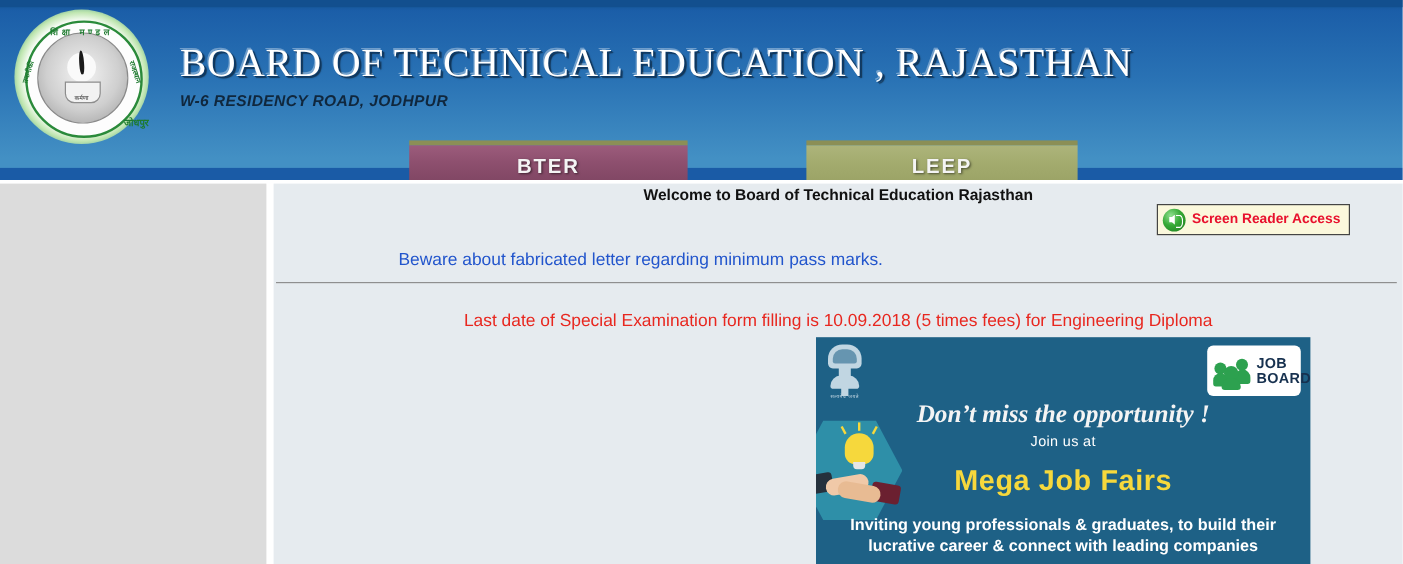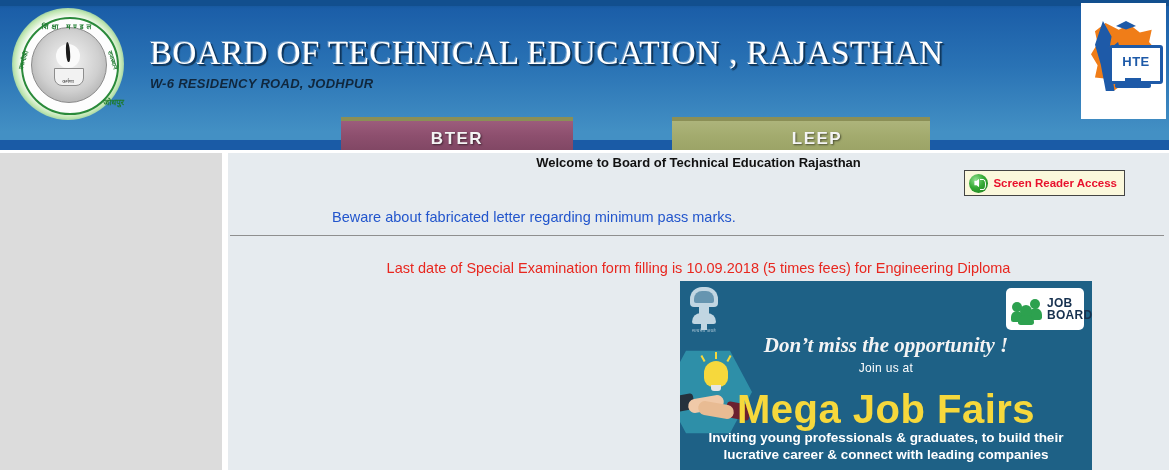--- a/index.html
+++ b/index.html
@@ -60,21 +60,21 @@
   .mstand{position:absolute;left:38px;top:59px;width:16px;height:5px;background:#1e5aa8;}
   .mbase{position:absolute;left:28px;top:64px;width:36px;height:5px;background:#1e5aa8;border-radius:2px;}
 
   
   .tab{position:absolute;top:117px;height:33px;text-align:center;
        font-size:17px;font-weight:bold;color:#f4f4f4;letter-spacing:1.5px;
        text-shadow:1px 1px 2px rgba(0,0,0,0.55);line-height:36px;}
   .tab-bter{left:341px;width:232px;background:linear-gradient(to bottom,#9c5c7c 0%,#8d4f6e 45%,#7e4562 100%);
        border-top:4px solid #8b8f56;}
   .tab-leep{left:672px;width:226px;background:linear-gradient(to bottom,#adb47b 0%,#a3ab6e 45%,#9aa265 100%);
-       border-top:4px solid #8b8f56;padding-left:32px;}
+       border-top:4px solid #8b8f56;}
 
   
   .body-area{position:absolute;left:0;top:153px;width:1169px;height:317px;background:#ffffff;}
   .sidebar{position:absolute;left:0;top:0;width:222px;height:317px;background:#dcdcdc;}
   .content{position:absolute;left:228px;top:0;width:941px;height:317px;background:#e6ebef;}
 
   .welcome{position:absolute;left:0;top:2px;width:941px;text-align:center;
            font-size:13px;font-weight:bold;color:#111;}
 
   .sra-badge{position:absolute;right:44px;top:17px;height:26px;background:#fbf8dc;
@@ -133,21 +133,21 @@
   .jf-people i{position:absolute;display:block;background:#2da14f;border-radius:50%;}
   .jf-people b{position:absolute;display:block;background:#2da14f;border-radius:8px 8px 3px 3px;}
   .jf-txt{font-size:12px;font-weight:bold;color:#17314f;line-height:12.5px;letter-spacing:.3px;}
 
   .b-line1{position:absolute;left:0;top:52px;width:412px;text-align:center;
       font-family:"Liberation Serif", serif;font-style:italic;font-weight:bold;
       font-size:21px;color:#f4f4f4;}
   .b-line2{position:absolute;left:0;top:80px;width:412px;text-align:center;
       font-size:12px;color:#ffffff;letter-spacing:.3px;}
   .b-line3{position:absolute;left:0;top:106px;width:412px;text-align:center;
-      font-size:40px;font-weight:bold;color:#f6d83c;letter-spacing:.5px;}
+      font-size:24px;font-weight:bold;color:#f6d83c;letter-spacing:.5px;}
   .b-line4{position:absolute;left:0;top:148px;width:412px;text-align:center;
       font-size:13.5px;font-weight:bold;color:#ffffff;line-height:17px;}
 </style>
 </head>
 <body>
 
 <div class="page">
 
   <div class="header">
     <div class="header-topstrip"></div>
@@ -164,32 +164,20 @@
       <div class="txt-r">राजस्थान</div>
       <div class="micro">कर्मणा</div>
       <div class="txt-bot">जोधपुर</div>
     </div>
 
     <div class="title-wrap">
       <div class="site-title">BOARD OF TECHNICAL EDUCATION , RAJASTHAN</div>
       <div class="site-sub">W-6 RESIDENCY ROAD, JODHPUR</div>
     </div>
 
-    <div class="hte-box">
-      <div class="hte-art">
-        <div class="splash"></div>
-        <div class="figure"></div>
-        <div class="cap"></div>
-        <div class="monitor">
-          <span>HTE</span>
-        </div>
-        <div class="mstand"></div>
-        <div class="mbase"></div>
-      </div>
-    </div>
 
     <div class="tab tab-bter">BTER</div>
     <div class="tab tab-leep">LEEP</div>
   </div>
 
   <div class="body-area">
 
     <div class="sidebar"></div>
 
     <div class="content">

